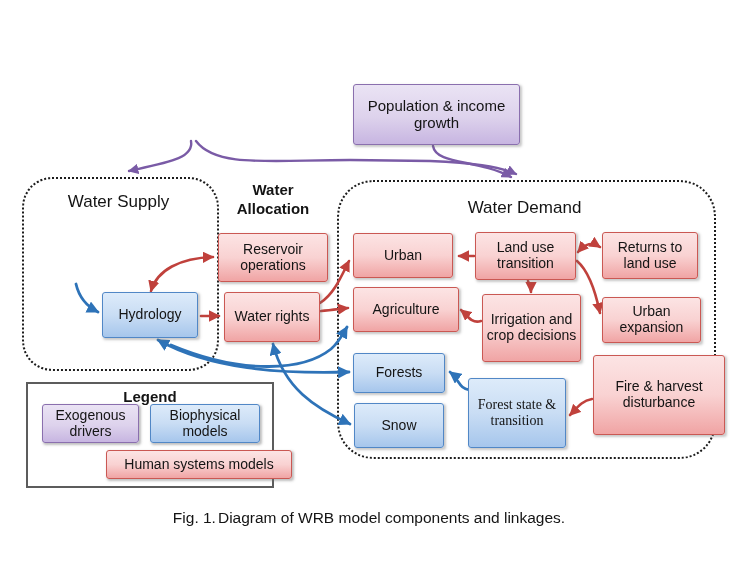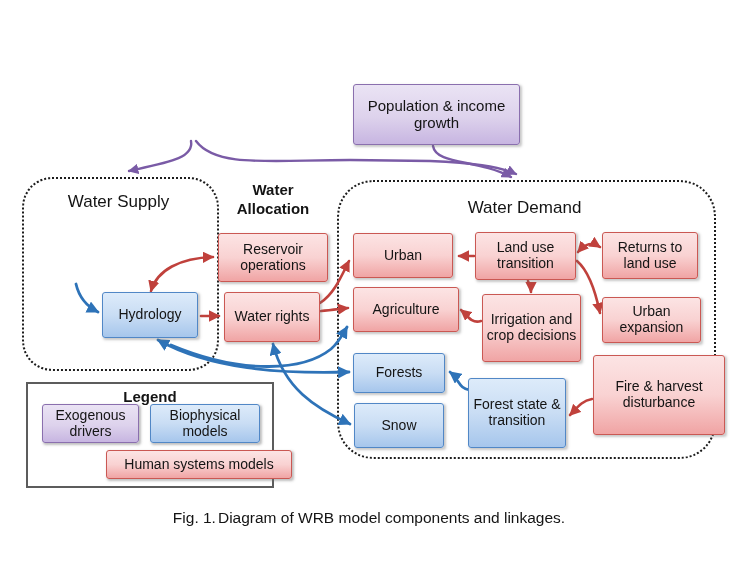--- a/index.html
+++ b/index.html
@@ -121,21 +121,21 @@
   </div>
   <div class="node hum" style="left:602px;top:297px;width:99px;height:46px;">
     <span>Urban expansion</span>
   </div>
   <div class="node bio" style="left:353px;top:353px;width:92px;height:40px;">
     <span>Forests</span>
   </div>
   <div class="node bio" style="left:354px;top:403px;width:90px;height:45px;">
     <span>Snow</span>
   </div>
-  <div class="node bio" style="left:468px;top:378px;width:98px;height:70px;">
+  <div class="node bio" style="left:468px;top:378px;width:98px;height:70px;font-family:Liberation Serif, serif;">
     <span>Forest state &amp; transition</span>
   </div>
   <div class="node hum" style="left:593px;top:355px;width:132px;height:80px;">
     <span>Fire &amp; harvest disturbance</span>
   </div>
 
   <div id="legend-box" style="left:26px;top:382px;width:248px;height:106px;">
     <div id="legend-title">Legend</div>
   </div>
   <div class="node bio legend-item" style="left:150px;top:404px;width:110px;height:39px;">

